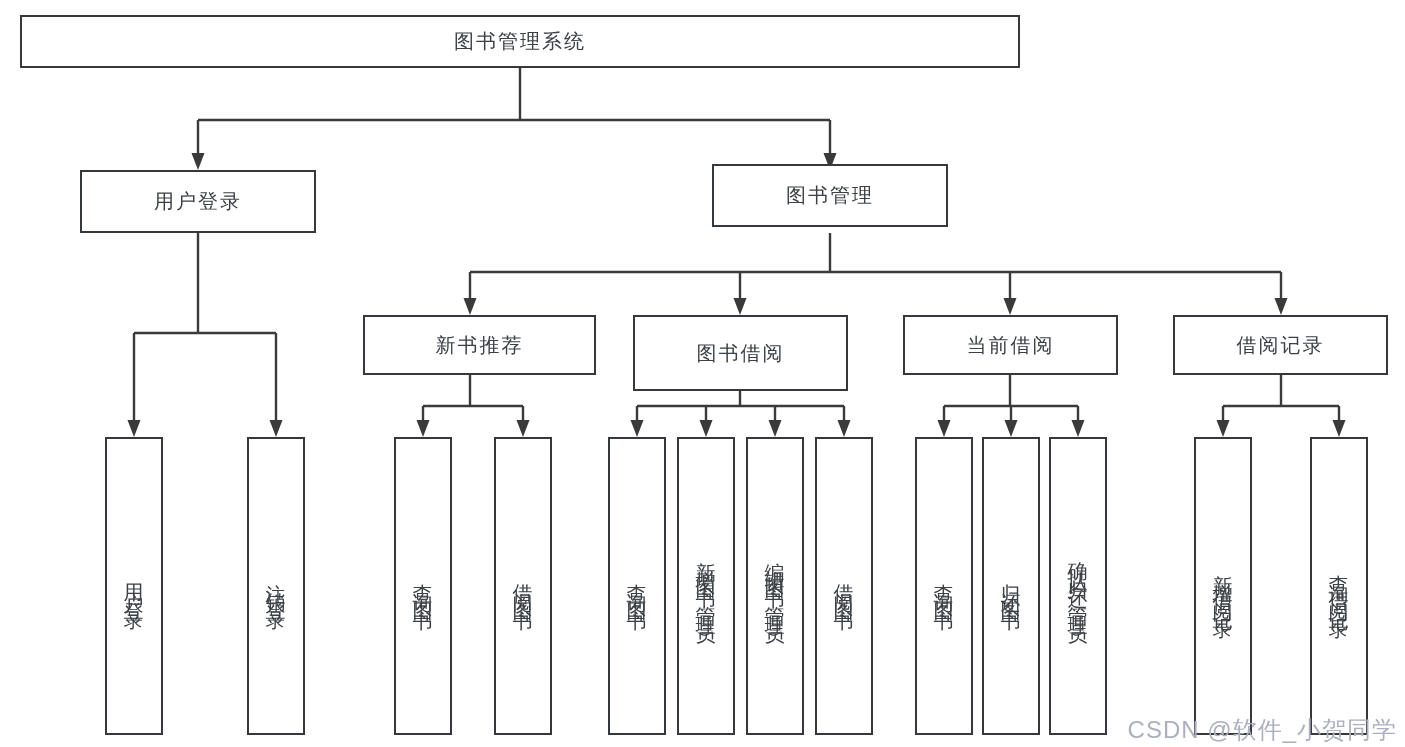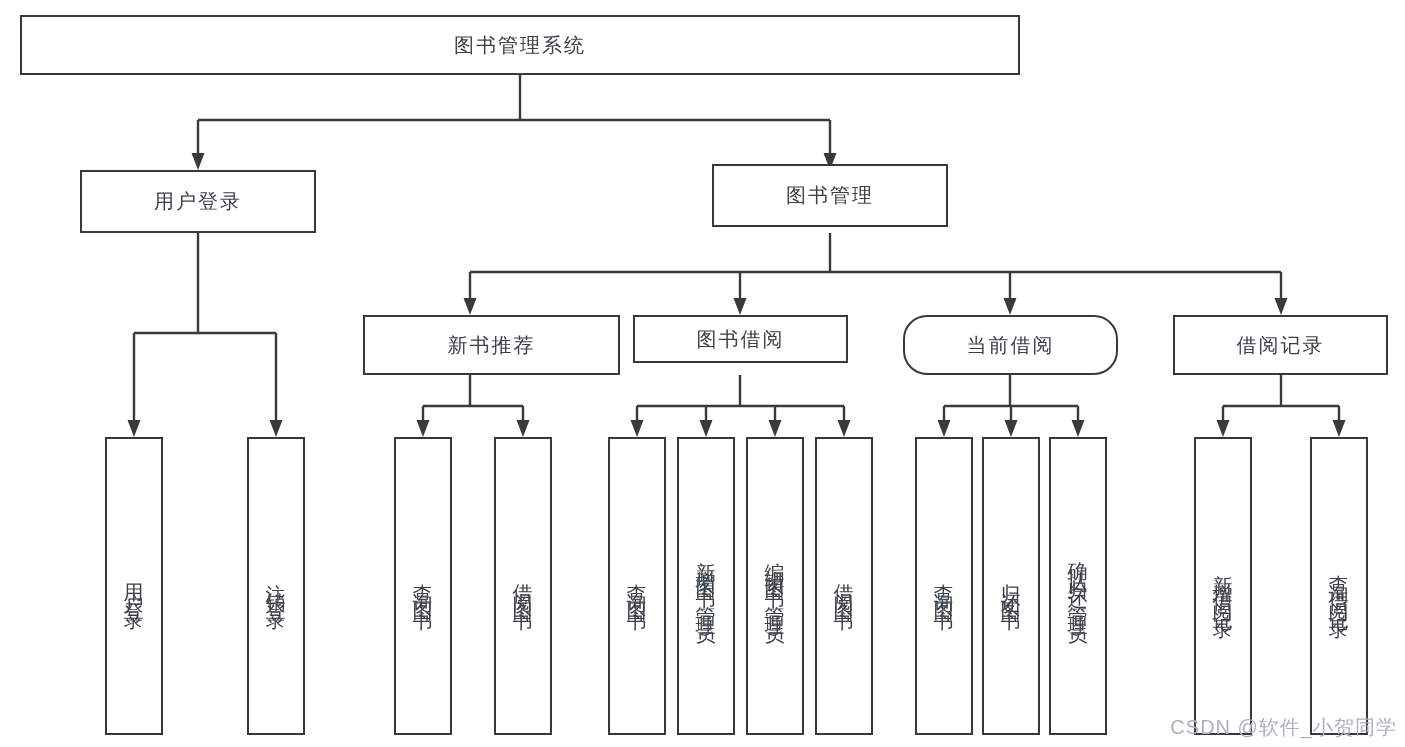--- a/index.html
+++ b/index.html
@@ -53,21 +53,21 @@
     writing-mode: vertical-rl;
     text-orientation: mixed;
     letter-spacing: 9px;
     white-space: normal;
     line-height: 1;
   }
   .watermark {
     position: absolute;
     right: 8px;
     top: 714px;
-    font-size: 20px;
+    font-size: 24px;
     letter-spacing: 1px;
     color: var(--watermark, #abb0bf);
     white-space: nowrap;
   }
 </style>
 </head>
 <body>
 
 <div class="canvas">
 
@@ -100,28 +100,28 @@
     <path class="wire" d="M1010 375 V406 M944 406 H1078 M944 406 V422 M1011 406 V422 M1078 406 V422"></path>
     <path class="arrowhead" d="M937.5 420 L950.5 420 L944 437 Z"></path>
     <path class="arrowhead" d="M1004.5 420 L1017.5 420 L1011 437 Z"></path>
     <path class="arrowhead" d="M1071.5 420 L1084.5 420 L1078 437 Z"></path>
 
     <path class="wire" d="M1281 375 V406 M1223 406 H1339 M1223 406 V422 M1339 406 V422"></path>
     <path class="arrowhead" d="M1216.5 420 L1229.5 420 L1223 437 Z"></path>
     <path class="arrowhead" d="M1332.5 420 L1345.5 420 L1339 437 Z"></path>
   </svg>
 
-  <div class="box" style="left:20px; top:15px; width:1000px; height:60px;">图书管理系统</div>
+  <div class="box" style="left:20px; top:15px; width:1000px; height:53px;">图书管理系统</div>
 
   <div class="box" style="left:80px; top:170px; width:236px; height:63px;">用户登录</div>
   <div class="box" style="left:712px; top:164px; width:236px; height:63px;">图书管理</div>
 
-  <div class="box" style="left:363px; top:315px; width:257px; height:60px;">新书推荐</div>
-  <div class="box" style="left:633px; top:315px; width:215px; height:48px;">图书借阅</div>
-  <div class="box" style="left:903px; top:315px; width:215px; height:60px;border-radius:24px;">当前借阅</div>
+  <div class="box" style="left:363px; top:315px; width:233px; height:60px;">新书推荐</div>
+  <div class="box" style="left:633px; top:315px; width:215px; height:76px;">图书借阅</div>
+  <div class="box" style="left:903px; top:315px; width:215px; height:60px;">当前借阅</div>
   <div class="box" style="left:1173px; top:315px; width:215px; height:60px;font-family:Liberation Serif, serif;">借阅记录</div>
 
   <div class="box leaf" style="left:105px; top:437px; width:58px; height:298px;">用户登录</div>
   <div class="box leaf" style="left:247px; top:437px; width:58px; height:298px;">注销登录</div>
 
   <div class="box leaf" style="left:394px; top:437px; width:58px; height:298px;">查询图书</div>
   <div class="box leaf" style="left:494px; top:437px; width:58px; height:298px;">借阅图书</div>
 
   <div class="box leaf" style="left:608px; top:437px; width:58px; height:298px;">查询图书</div>
   <div class="box leaf" style="left:677px; top:437px; width:58px; height:298px;">新增图书（管理员）</div>

